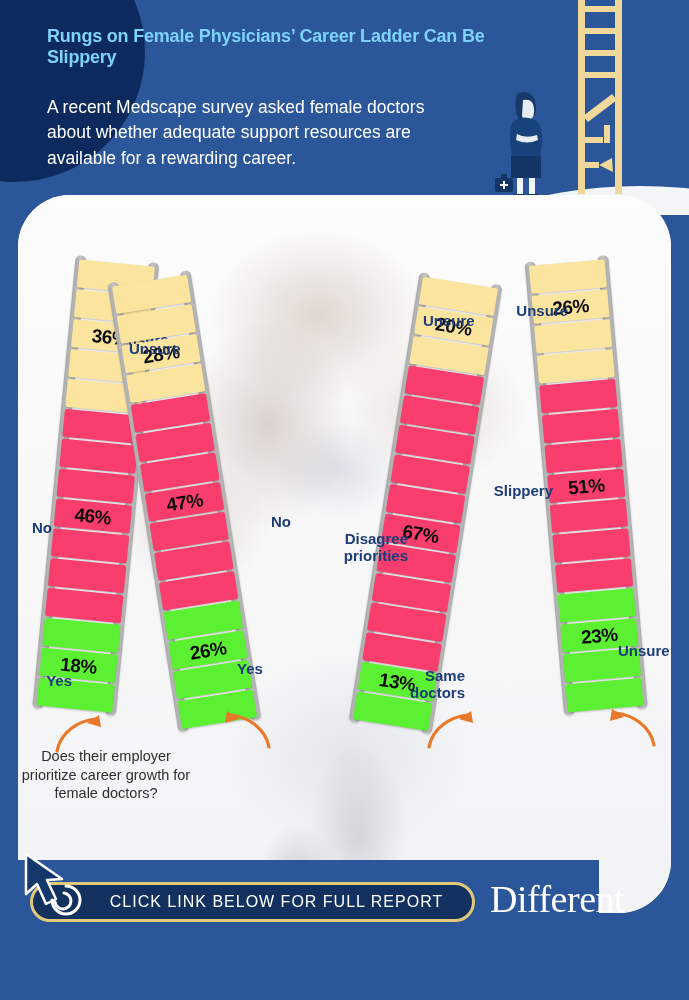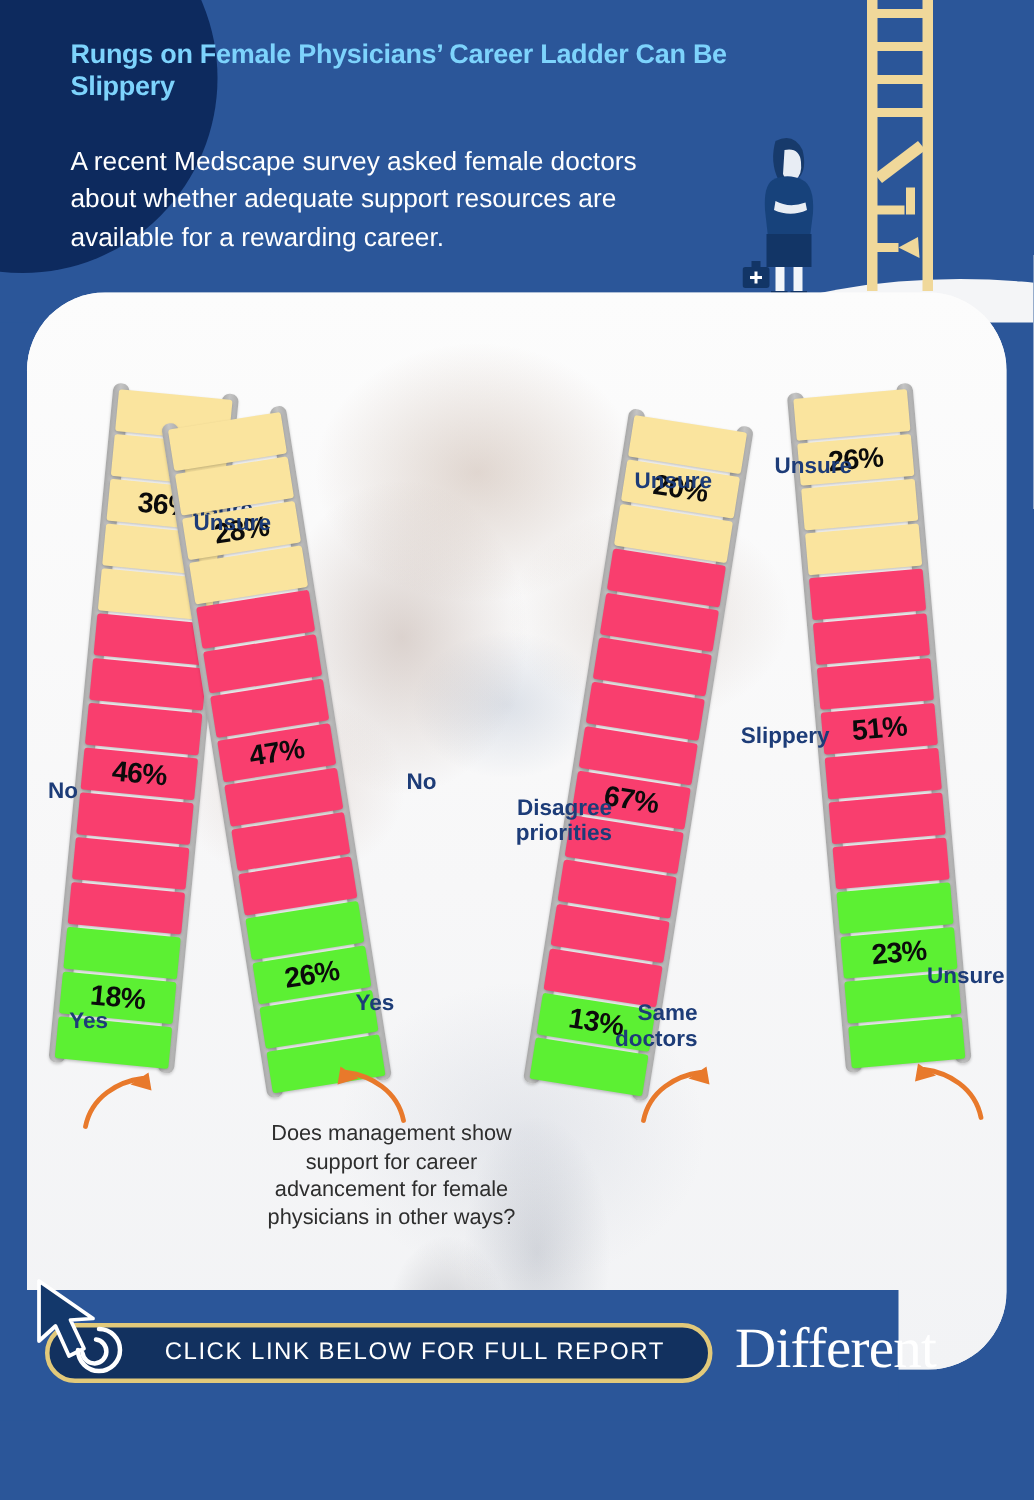--- a/index.html
+++ b/index.html
@@ -184,20 +184,21 @@
     </div>
     <div class="rung green" style="top:424px;"></div>
   </div>
   <div class="seg-label right" style="left:99px; top:137px;">Unsure</div>
   <div class="seg-label left" style="left:-6px; top:325px; width:40px;">No</div>
   <div class="seg-label left" style="left:14px; top:478px; width:40px;">Yes</div>
   <svg class="arrow" style="left:35px; top:516px;" width="52" height="44" viewBox="0 0 52 44">
     <path d="M4 40 C8 20 26 10 42 8" stroke="#E8792B" stroke-width="3.2" fill="none" stroke-linecap="round"></path>
     <polygon points="46,4 48,16 34,12" fill="#E8792B"></polygon>
   </svg>
+  <div class="caption" style="left:2px; top:552px; width:172px;">Does their employer prioritize career growth for female doctors?</div>
 
   <div class="ladder" style="left:160px; top:76px; width:84px; height:455px; transform:rotate(-9deg);">
     <div class="rail left"></div>
     <div class="rail right"></div>
     <div class="rung yellow" style="top:4px;"></div>
     <div class="rung yellow" style="top:34px;"></div>
     <div class="rung yellow" style="top:64px;">
       <span class="rung-val">28%</span>
     </div>
     <div class="rung yellow" style="top:94px;"></div>
@@ -217,21 +218,20 @@
     <div class="rung green" style="top:394px;"></div>
     <div class="rung green" style="top:424px;"></div>
   </div>
   <div class="seg-label left" style="left:111px; top:146px;">Unsure</div>
   <div class="seg-label right" style="left:253px; top:319px;">No</div>
   <div class="seg-label right" style="left:219px; top:466px;">Yes</div>
   <svg class="arrow" style="left:203px; top:512px;" width="52" height="44" viewBox="0 0 52 44">
     <path d="M48 40 C44 20 26 10 10 8" stroke="#E8792B" stroke-width="3.2" fill="none" stroke-linecap="round"></path>
     <polygon points="6,4 4,16 18,12" fill="#E8792B"></polygon>
   </svg>
-  <div class="caption" style="left:157px; top:552px; width:172px;">Does management show support for career advancement for female physicians in other ways?</div>
 
   <div class="ladder" style="left:330px; top:78px; width:84px; height:455px; transform:rotate(9deg);">
     <div class="rail left"></div>
     <div class="rail right"></div>
     <div class="rung yellow" style="top:4px;"></div>
     <div class="rung yellow" style="top:34px;">
       <span class="rung-val">20%</span>
     </div>
     <div class="rung yellow" style="top:64px;"></div>
     <div class="rung pink" style="top:94px;"></div>

